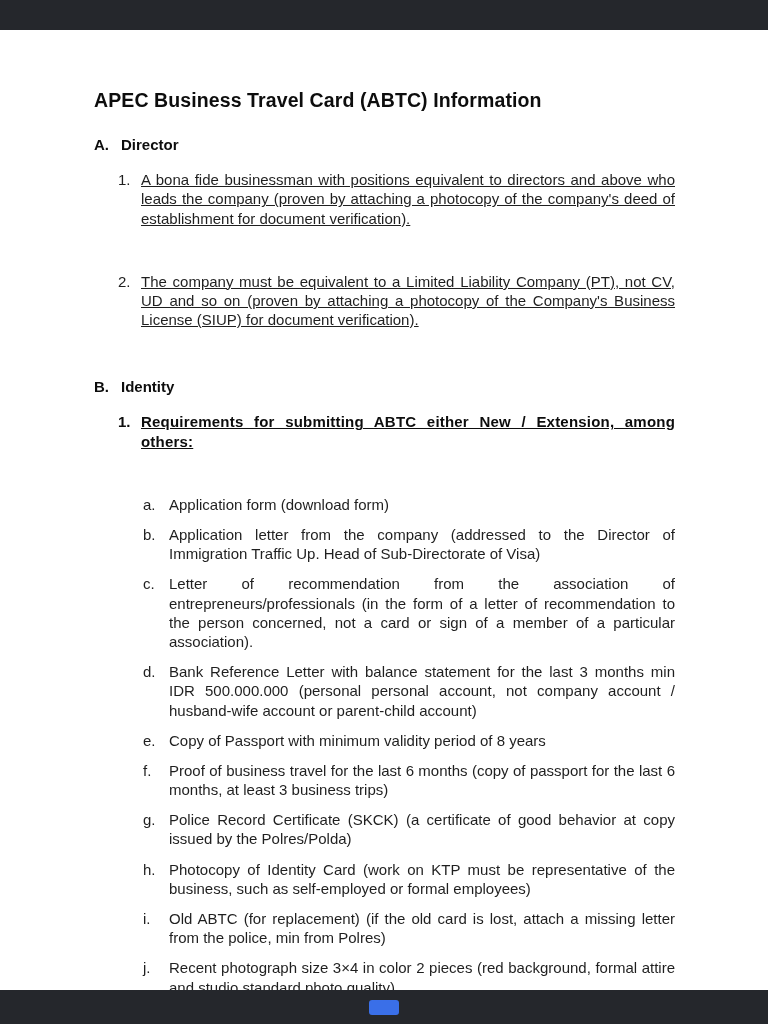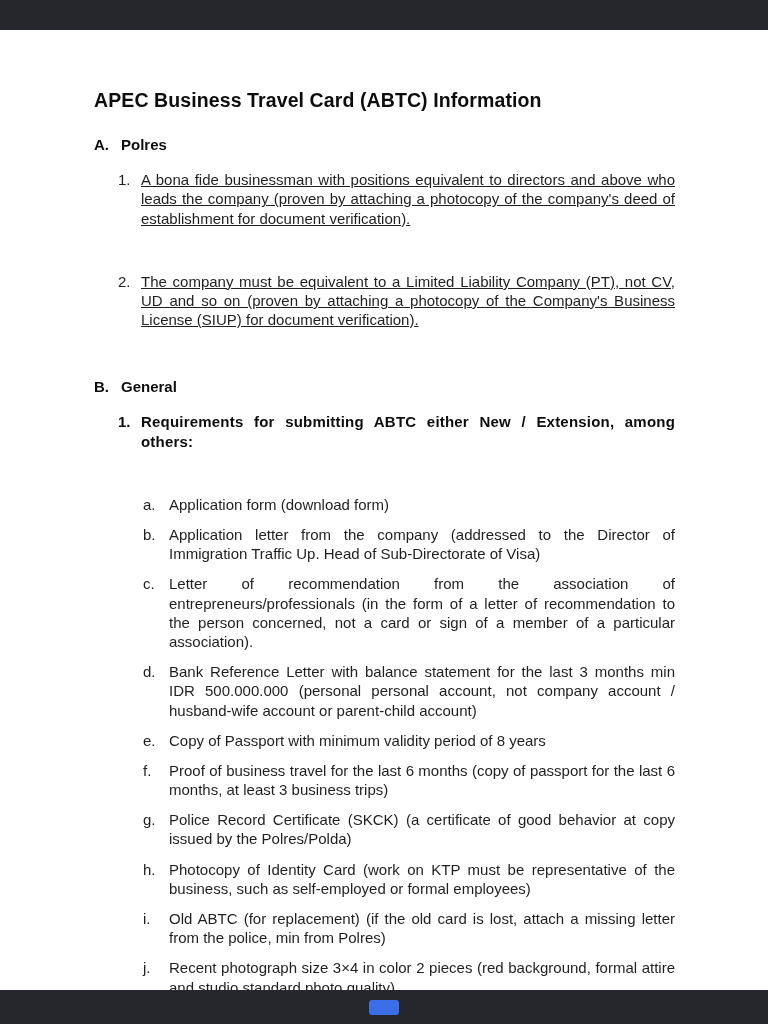--- a/index.html
+++ b/index.html
@@ -53,21 +53,21 @@
   .gap-lg{margin-bottom:44px;}
   .gap-xl{margin-bottom:48px;}
   .req-item{
     display:flex;
     margin-left:24px;
     margin-bottom:44px;
     font-weight:bold;
     color:#0d0d0d;
   }
   .req-item .item-num{width:23px;flex:0 0 23px;}
-  .req-item .item-text{flex:1;text-align:justify;letter-spacing:.2px;}
+  .req-item .item-text{flex:1;text-align:justify;letter-spacing:.2px;text-decoration:underline;}
   .let-item{
     display:flex;
     margin-left:49px;
     margin-bottom:11px;
   }
   .let-item .item-num{width:26px;flex:0 0 26px;}
   .let-item .item-text{flex:1;text-align:justify;}
   .bottombar{
     position:absolute;
     left:0;right:0;bottom:0;
@@ -90,36 +90,36 @@
 <div class="viewer">
 
   <div class="topbar"></div>
 
   <div class="page">
 
     <h1 class="doc-title">APEC Business Travel Card (ABTC) Information</h1>
 
     <div class="section-heading">
       <span class="sec-label">A.</span>
-      <span>Polres</span>
+      <span>Director</span>
     </div>
 
     <div class="num-item gap-lg">
       <span class="item-num">1.</span>
       <div class="item-text">A bona fide businessman with positions equivalent to directors and above who leads the company (proven by attaching a photocopy of the company's deed of establishment for document verification).</div>
     </div>
 
     <div class="num-item gap-xl">
       <span class="item-num">2.</span>
       <div class="item-text">The company must be equivalent to a Limited Liability Company (PT), not CV, UD and so on (proven by attaching a photocopy of the Company's Business License (SIUP) for document verification).</div>
     </div>
 
     <div class="section-heading">
       <span class="sec-label">B.</span>
-      <span>General</span>
+      <span>Identity</span>
     </div>
 
     <div class="req-item">
       <span class="item-num">1.</span>
       <div class="item-text">Requirements for submitting ABTC either New / Extension, among others:</div>
     </div>
 
     <div class="let-item">
       <span class="item-num">a.</span>
       <div class="item-text">Application form (download form)</div>

